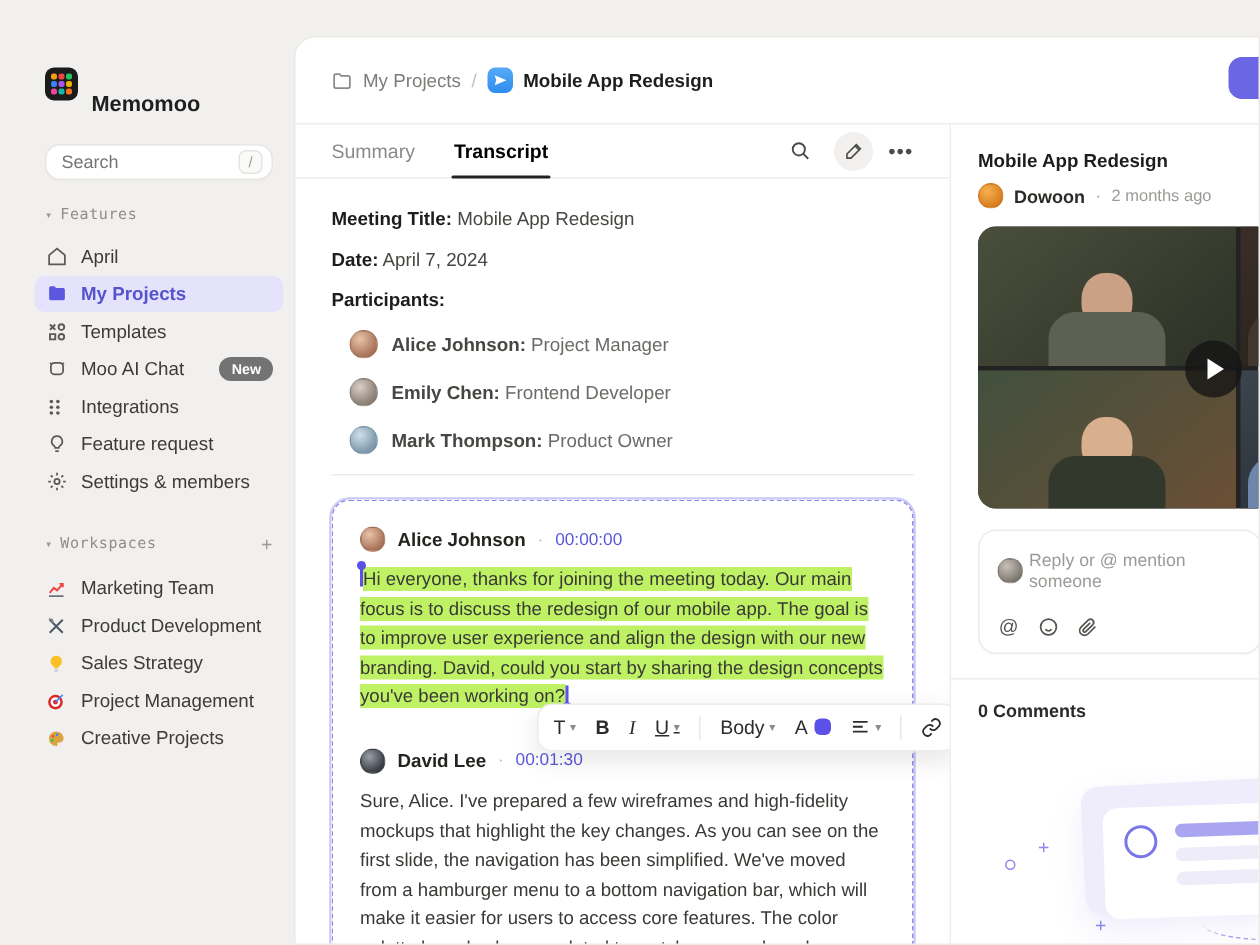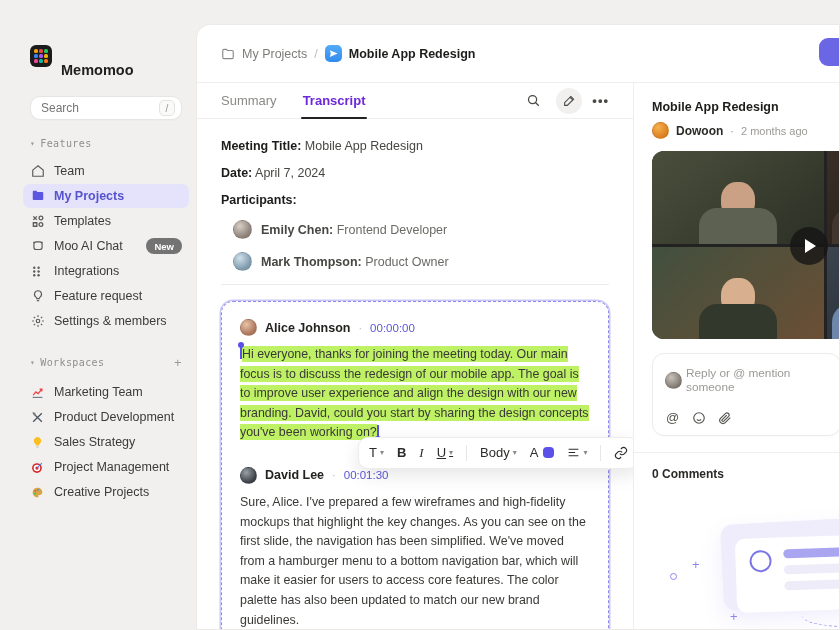--- a/index.html
+++ b/index.html
@@ -36,21 +36,21 @@
   .crumb .cname { color:#7d7c78; }
   .crumb .sep { color:#c0bfbb; }
   .proj-ic { width:17px; height:17px; border-radius:5px; background:linear-gradient(180deg,#55ABF7,#2F8BEF); display:flex; align-items:center; justify-content:center; }
   .crumb .current { color:#1d1d1b; font-weight:bold; }
   .cut-btn { position:absolute; right:-16px; top:11px; width:38px; height:32px; border-radius:11px; background:#6A66E4; border:2px solid #fff; }
   .cols { display:flex; height:547px; }
   .left-col { width:437px; border-right:1px solid #EFEEEC; display:flex; flex-direction:column; }
   
   .tabs-row { display:flex; align-items:center; height:36px; padding:0 24px; border-bottom:1px solid #EFEEEC; flex:none; }
   .tab { font-size:13px; color:#8b8a86; margin-right:26px; height:100%; display:flex; align-items:center; position:relative; cursor:pointer; }
-  .tab.active { color:#6d28d9; font-weight:bold; }
+  .tab.active { color:#000000; font-weight:bold; }
   .tab.active::after { content:""; position:absolute; left:-2px; right:-2px; bottom:-1px; height:2.5px; background:#222; border-radius:2px; }
   .tabs-actions { margin-left:auto; display:flex; align-items:center; gap:10px; color:#4a4a47; }
   .icon-btn { width:26px; height:26px; border-radius:50%; display:flex; align-items:center; justify-content:center; cursor:pointer; }
   .icon-btn.circle { background:#F1F0EE; }
   .dots { letter-spacing:1px; color:#4a4a47; font-size:13px; font-weight:bold; }
   
   .doc-scroll { padding:20px 24px 0; overflow:hidden; flex:1; }
   .meta-line { font-size:12.5px; margin-bottom:13px; color:#474642; }
   .meta-line b { color:#1c1c1a; }
   .participants { margin:2px 0 6px; }
@@ -139,21 +139,21 @@
     <span class="chev">▾</span>
     <span>Features</span>
   </div>
 
   <div class="nav-item">
     <span class="nicon">
         <svg width="14" height="14" viewBox="0 0 24 24" fill="none" stroke="currentColor" stroke-width="2">
           <path d="M3 10.5 12 3l9 7.5V21H3z"></path>
         </svg>
       </span>
-    <span>Team</span>
+    <span>April</span>
   </div>
   <div class="nav-item active">
     <span class="nicon">
         <svg width="14" height="14" viewBox="0 0 24 24" fill="currentColor">
           <path d="M3 5c0-1.1.9-2 2-2h4l2 2h8c1.1 0 2 .9 2 2v10c0 1.1-.9 2-2 2H5c-1.1 0-2-.9-2-2V5z"></path>
         </svg>
       </span>
     <span>My Projects</span>
   </div>
   <div class="nav-item">
@@ -309,20 +309,24 @@
         </div>
       </div>
 
       <div class="doc-scroll">
         <div class="meta-line"><b>Meeting Title:</b><span> Mobile App Redesign</span></div>
         <div class="meta-line"><b>Date:</b><span> April 7, 2024</span></div>
         <div class="meta-line"><b>Participants:</b></div>
 
         <div class="participants">
           <div class="p-row">
+            <span class="avatar" style="background:radial-gradient(circle at 35% 30%,#e8c4a8,#a9745a 70%)"></span>
+            <span><b>Alice Johnson:</b><span style="color:#6b6a66"> Project Manager</span></span>
+          </div>
+          <div class="p-row">
             <span class="avatar" style="background:radial-gradient(circle at 35% 30%,#d8cfc6,#8c8077 70%)"></span>
             <span><b>Emily Chen:</b><span style="color:#6b6a66"> Frontend Developer</span></span>
           </div>
           <div class="p-row">
             <span class="avatar" style="background:radial-gradient(circle at 35% 30%,#cfe0ea,#7e99ab 70%)"></span>
             <span><b>Mark Thompson:</b><span style="color:#6b6a66"> Product Owner</span></span>
           </div>
         </div>
 
         <hr class="divider">

